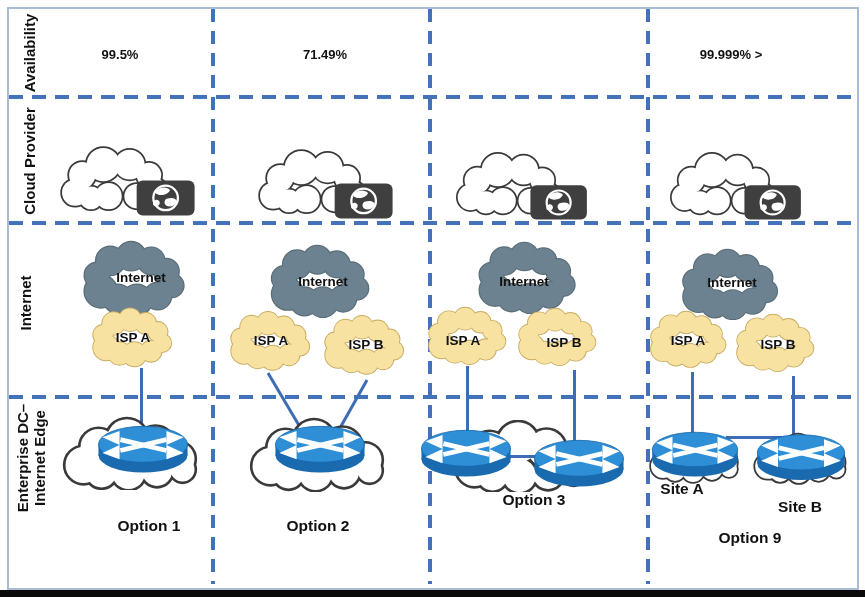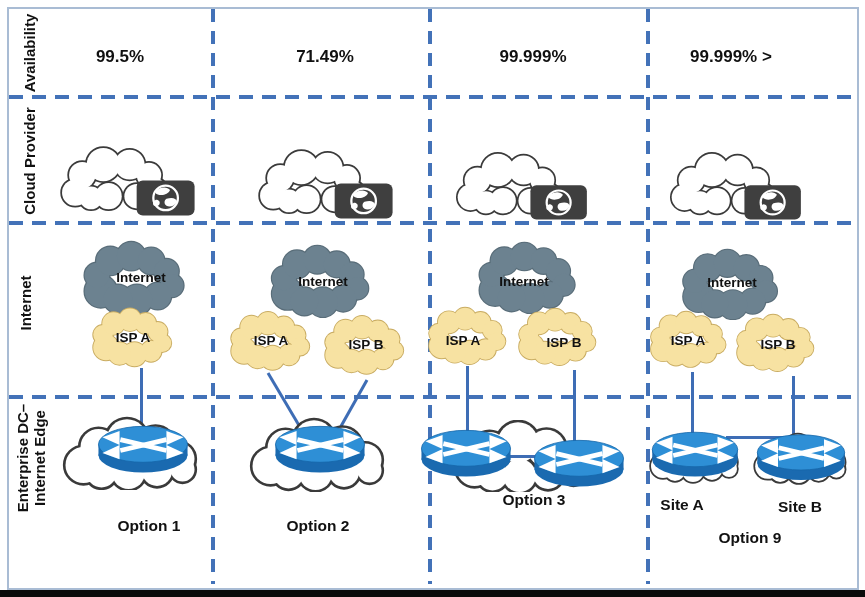--- a/index.html
+++ b/index.html
@@ -11,21 +11,21 @@
   
   .vdash{position:absolute;top:9px;height:575px;width:4px;z-index:1;
     background:repeating-linear-gradient(180deg,var(--dash) 0 13px,transparent 13px 22px);}
   .hdash{position:absolute;left:9px;width:846px;height:4px;z-index:1;
     background:repeating-linear-gradient(90deg,var(--dash) 0 14px,transparent 14px 23px);}
   
   .rowlabel{position:absolute;z-index:6;width:200px;text-align:center;
     transform:translate(-50%,-50%) rotate(-90deg);font-weight:bold;font-size:15px;color:#111;
     line-height:17px;white-space:nowrap;}
   
-  .avail{position:absolute;z-index:6;text-align:center;font-weight:bold;font-size:17px;color:#111;}
+  .avail{position:absolute;z-index:6;text-align:center;font-weight:bold;font-size:13px;color:#111;}
   
   .cloud-label{position:absolute;z-index:6;width:90px;text-align:center;font-weight:bold;
     font-size:13.5px;color:#111;}
   .caption{position:absolute;z-index:6;width:110px;text-align:center;font-weight:bold;
     font-size:15.5px;color:#111;}
   
   .vline{position:absolute;width:3px;background:var(--line);z-index:2;}
   .hline{position:absolute;height:3px;background:var(--line);z-index:2;}
   .connsvg{position:absolute;z-index:2;}
   .connsvg line{stroke:var(--line);stroke-width:3;}
@@ -158,21 +158,20 @@
   <div class="rowlabel" style="left:29px;top:53px">Availability</div>
   <div class="rowlabel" style="left:29px;top:161px">Cloud Provider</div>
   <div class="rowlabel" style="left:25px;top:303px">Internet</div>
   <div class="rowlabel" style="left:31px;top:458px">
     <span>Enterprise DC–</span><br>
     <span>Internet Edge</span>
   </div>
 
   <div class="avail" style="left:30px;top:47px;width:180px">99.5%</div>
   <div class="avail" style="left:222px;top:47px;width:206px">71.49%</div>
-  <div class="avail" style="left:430px;top:47px;width:206px">99.999%</div>
   <div class="avail" style="left:628px;top:47px;width:206px">99.999% &gt;</div>
 
   <svg class="icon z2" style="left:52px;top:140px" width="150" height="79">
       <use href="#sym-provider"></use>
     </svg>
   <svg class="icon z2" style="left:250px;top:143px" width="150" height="79">
       <use href="#sym-provider"></use>
     </svg>
   <svg class="icon z2" style="left:446px;top:146px" width="150" height="77">
       <use href="#sym-provider"></use>
@@ -272,16 +271,16 @@
     </svg>
   <svg class="icon z4" style="left:750px;top:424px" width="104" height="68">
       <use href="#sym-edge"></use>
     </svg>
   <svg class="icon z5" style="left:650px;top:430px" width="90" height="48">
       <use href="#sym-router"></use>
     </svg>
   <svg class="icon z5" style="left:755px;top:432px" width="92" height="50">
       <use href="#sym-router"></use>
     </svg>
-  <div class="caption" style="left:627px;top:496px">Site A</div>
+  <div class="caption" style="left:627px;top:480px">Site A</div>
   <div class="caption" style="left:745px;top:498px">Site B</div>
   <div class="caption" style="left:695px;top:529px">Option 9</div>
 </div>
 
 </body></html>

